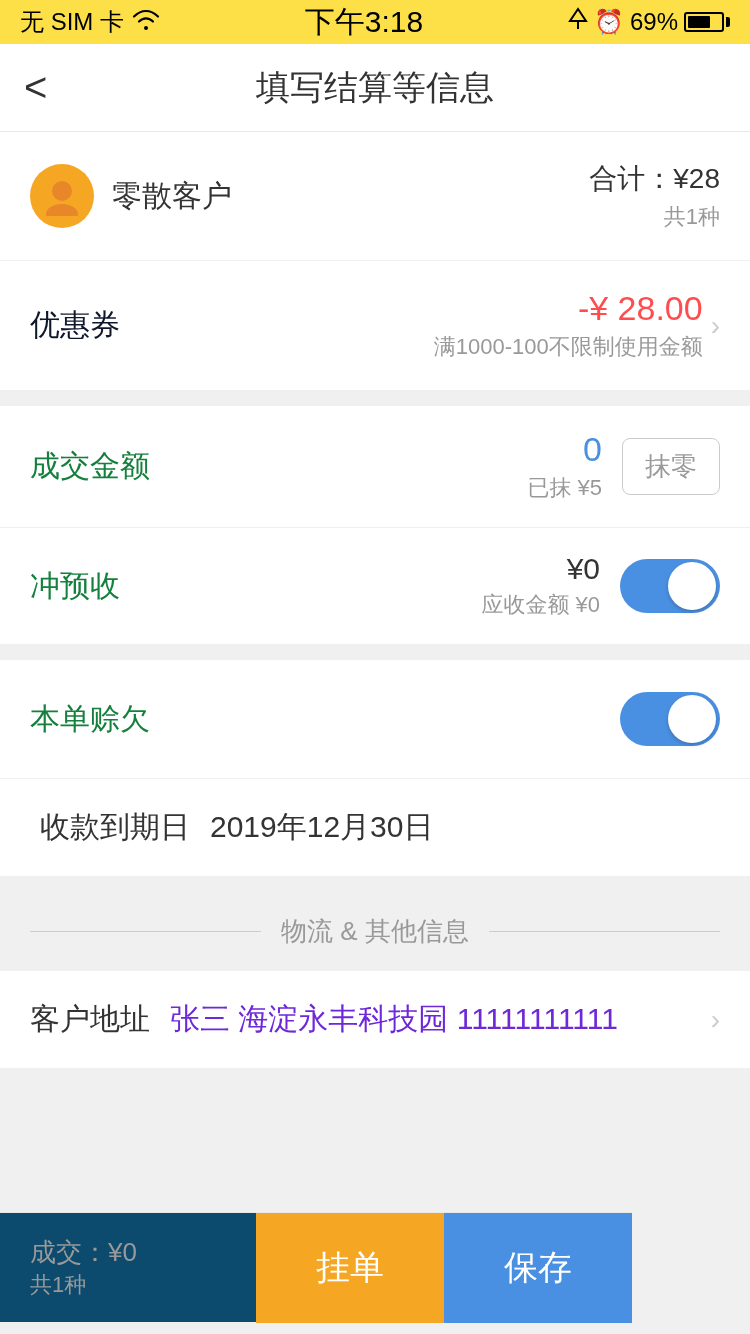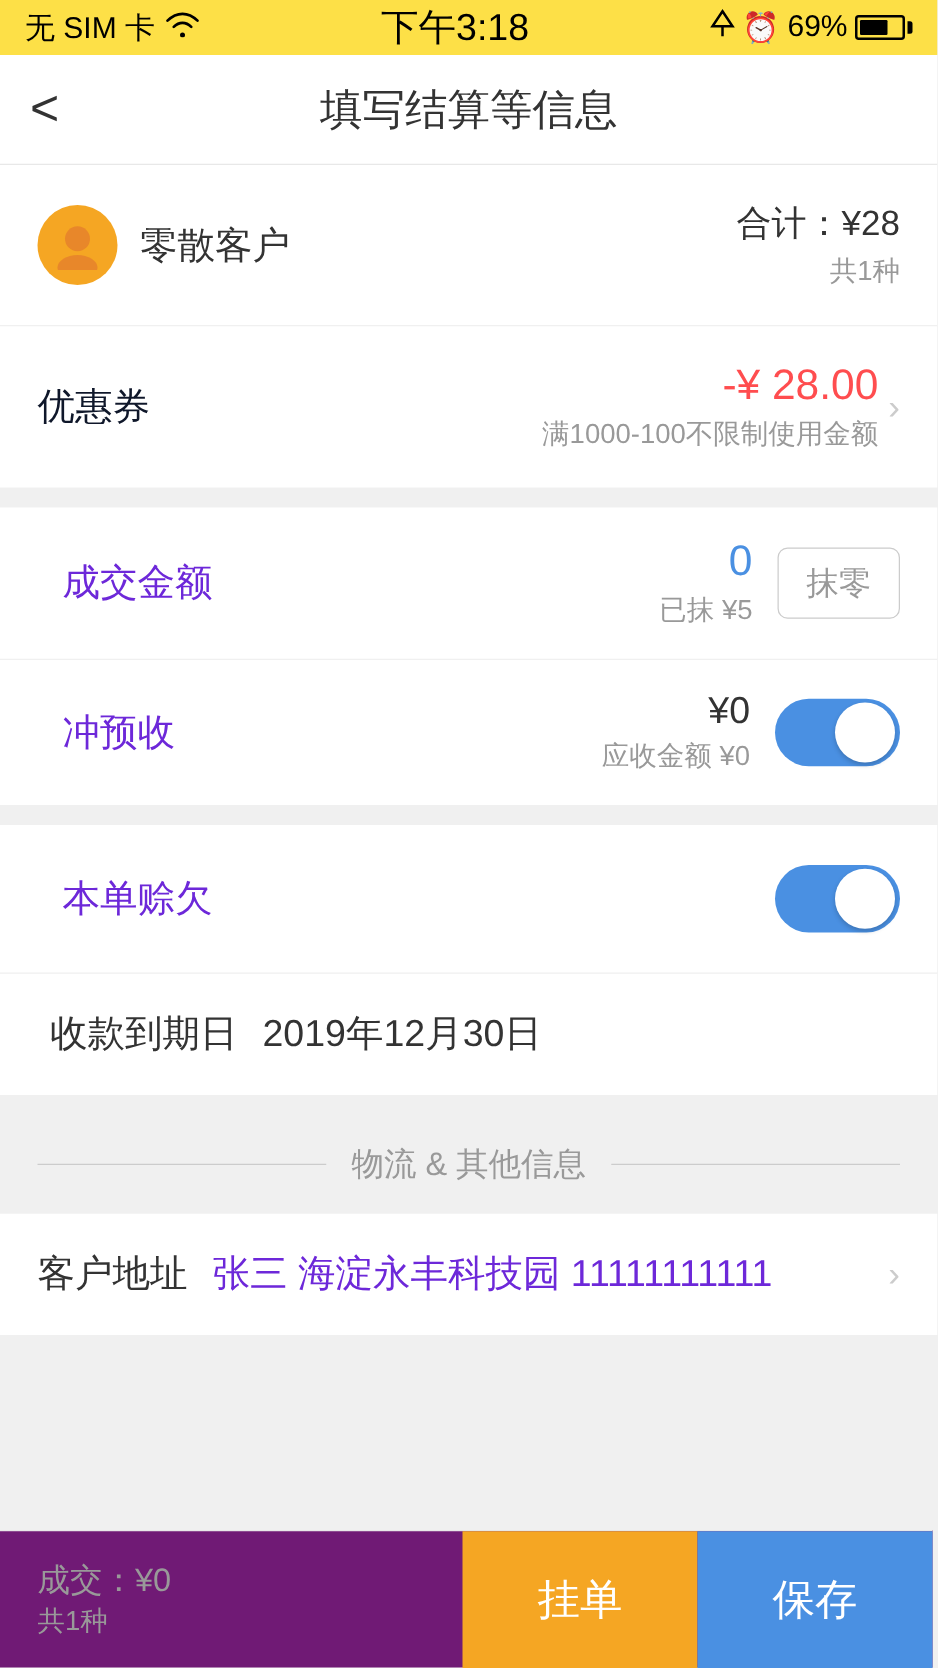--- a/index.html
+++ b/index.html
@@ -102,21 +102,21 @@
       margin-bottom: 16px;
     }
 
     
     .amount-row {
       padding: 24px 30px;
       display: flex;
       align-items: center;
       justify-content: space-between;
     }
-    .row-label { font-size: 30px; color: #6d28d9; margin-left: 20px; }
+    .row-label { font-size: 30px; color: #15803d; }
     .amount-right { display: flex; align-items: center; gap: 20px; }
     .amount-input-area { text-align: right; }
     .amount-value { font-size: 34px; color: #4a90e2; font-weight: 500; }
     .amount-sub { font-size: 22px; color: #999; margin-top: 4px; }
     .round-btn {
       border: 1px solid #ccc;
       border-radius: 8px;
       padding: 10px 22px;
       font-size: 26px;
       color: #999;
@@ -215,24 +215,24 @@
     .address-left { display: flex; gap: 20px; align-items: flex-start; }
     .address-label { font-size: 30px; color: #333; flex-shrink: 0; }
     .address-value { font-size: 30px; color: #6d28d9; }
 
     
     .spacer { background: #f0f0f0; height: 200px; }
 
     
     .bottom-bar {
       position: fixed;
-      bottom: 0;
-      width: 746px;
+      bottom: 12px;
+      width: 632px;
       height: 110px;
-      background: #701a75;
+      background: #0c4a6e;
       display: flex;
       align-items: center;
       border-top: 1px solid #e8e8e8;
     }
     .bottom-left {
       flex: 1;
       padding: 0 30px;
     }
     .bottom-deal { font-size: 26px; color: #999; }
     .bottom-count { font-size: 22px; color: #999; }

